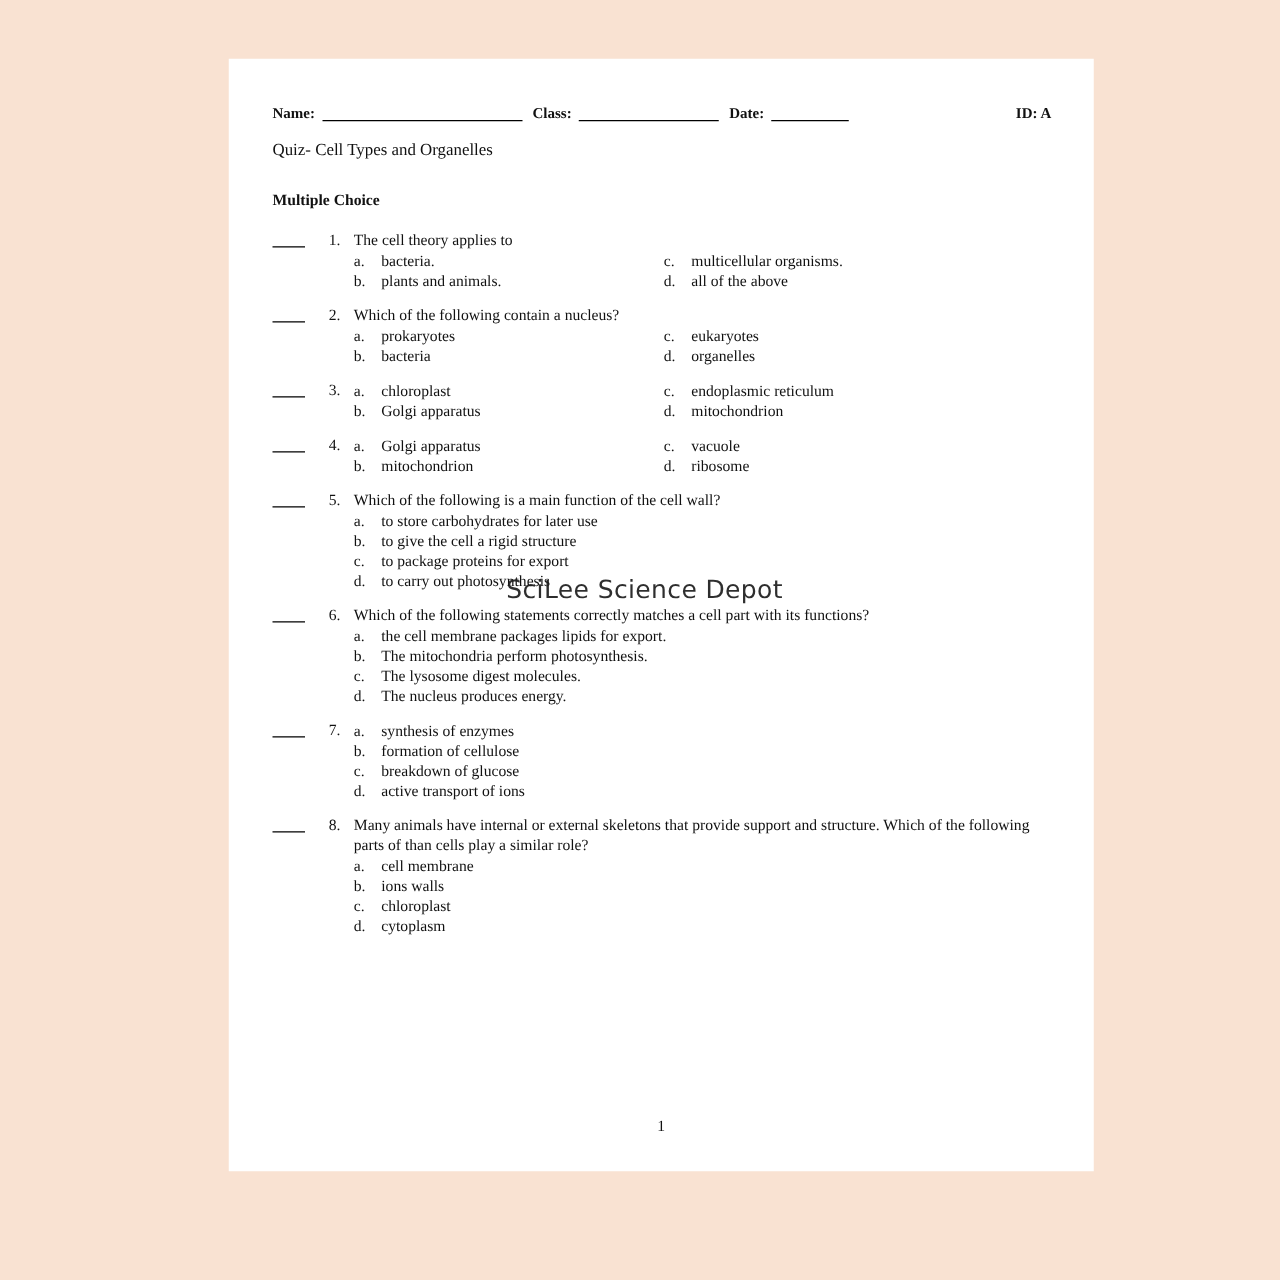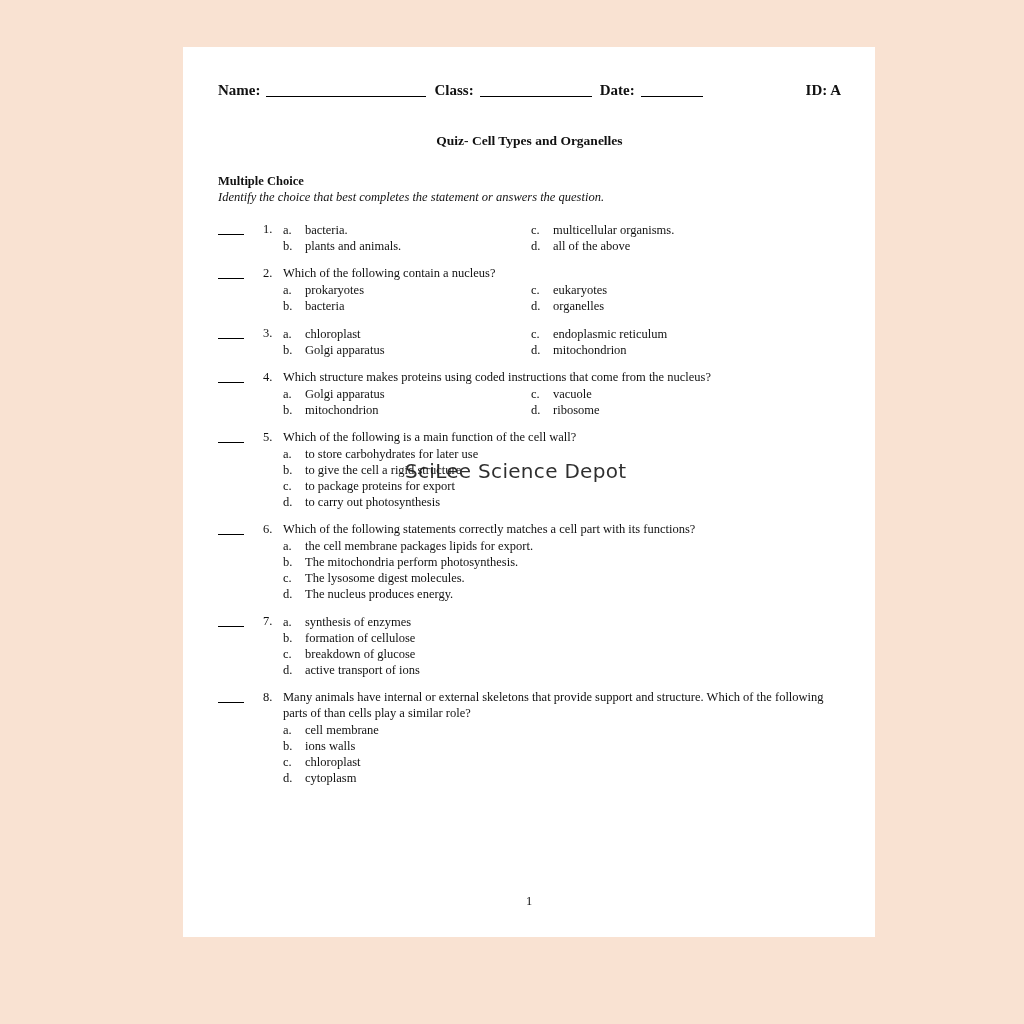--- a/index.html
+++ b/index.html
@@ -15,35 +15,35 @@
     position: absolute;
     left: 183px; top: 47px;
     width: 692px; height: 890px;
     background: #ffffff;
     padding: 36px 34px 0 35px;
   }
   .header {
     display: flex;
     align-items: center;
     font-weight: bold;
-    font-size: 15px;
+    font-size: 12px;
     line-height: 15px;
   }
   .hline {
     display: inline-block;
     border-bottom: 1.3px solid #000;
     height: 13px;
     margin: 0 8px 1px 6px;
     flex: none;
   }
   .w-name  { width: 160px; }
   .w-class { width: 112px; }
   .w-date  { width: 62px; }
   .hid { margin-left: auto; }
-  .title { font-size: 13.5px; font-weight: bold; margin-top: 35px; text-align: center; }
+  .title { font-size: 13.5px; font-weight: normal; margin-top: 14px; }
   .mc-head { font-weight: bold; font-size: 12.5px; margin-top: 25px; }
   .mc-instr { font-style: italic; font-size: 12.5px; margin-top: 1px; }
   .questions { margin-top: 16px; }
   .question {
     display: flex;
     margin-bottom: 11px;
     font-size: 12.5px;
     line-height: 16px;
   }
   .qblank {
@@ -93,27 +93,27 @@
       <span class="hlabel">Class:</span>
       <span class="hline w-class"></span>
       <span class="hlabel">Date:</span>
       <span class="hline w-date"></span>
       <span class="hid">ID: A</span>
     </div>
 
     <div class="title">Quiz- Cell Types and Organelles</div>
 
     <div class="mc-head">Multiple Choice</div>
-    <div class="mc-instr">Identify the choice that best completes the statement or answers the question.</div>
 
     <div class="questions">
         <div class="question">
           <span class="qblank"></span>
           <span class="qnum">1.</span>
           <div class="qbody">
+            <div class="qtext">The cell theory applies to</div>
             <div class="choices two-col">
               <div class="choice">
                 <span class="cletter">a.</span>
                 <span class="ctext">bacteria.</span>
               </div>
               <div class="choice">
                 <span class="cletter">b.</span>
                 <span class="ctext">plants and animals.</span>
               </div>
               <div class="choice">
@@ -173,21 +173,20 @@
                 <span class="cletter">d.</span>
                 <span class="ctext">mitochondrion</span>
               </div>
             </div>
           </div>
         </div>
         <div class="question">
           <span class="qblank"></span>
           <span class="qnum">4.</span>
           <div class="qbody">
-            <div class="qtext">Which structure makes proteins using coded instructions that come from the nucleus?</div>
             <div class="choices two-col">
               <div class="choice">
                 <span class="cletter">a.</span>
                 <span class="ctext">Golgi apparatus</span>
               </div>
               <div class="choice">
                 <span class="cletter">b.</span>
                 <span class="ctext">mitochondrion</span>
               </div>
               <div class="choice">

